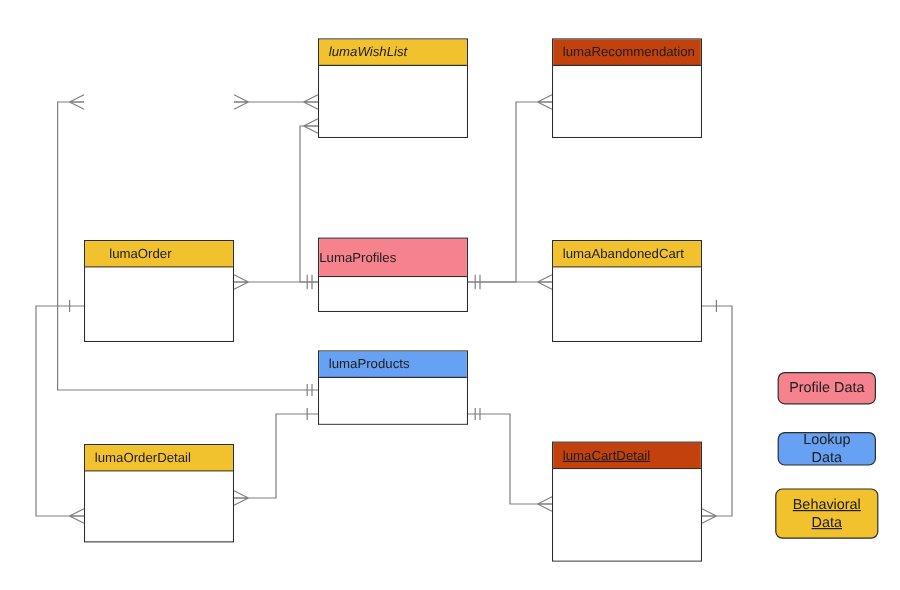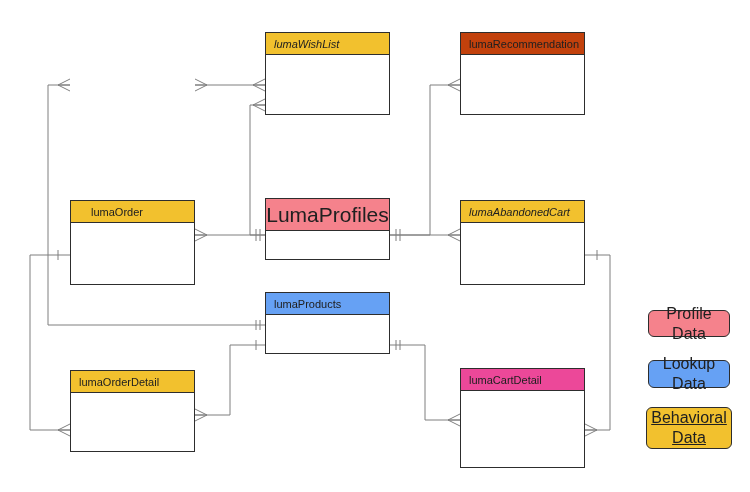--- a/index.html
+++ b/index.html
@@ -36,38 +36,37 @@
     font-size: 11px;
     color: #202020;
     border-bottom: 1px solid #2d2d2d;
     white-space: nowrap;
     overflow: hidden;
     box-sizing: border-box;
   }
   .entity-header.h-lg {
     height: 32px;
     line-height: 32px;
-    font-size: 21px;
-    text-align: center;
+    font-size: 11px;
     padding: 0;
   }
   .entity-body {
     flex: 1;
     background: #ffffff;
   }
   .legend-chip {
     position: absolute;
     border: 1px solid #2d2d2d;
     border-radius: 6px;
     box-sizing: border-box;
     display: flex;
     align-items: center;
     justify-content: center;
     text-align: center;
-    font-size: 16px;
+    font-size: 12px;
     color: #202020;
     padding: 2px 6px;
     line-height: 1.25;
   }
 </style>
 </head>
 <body>
 
 <div class="canvas">
 
@@ -147,36 +146,36 @@
     <div class="entity-header" style="background-color: rgb(242, 193, 46); padding-left: 20px;">lumaOrder</div>
     <div class="entity-body"></div>
   </div>
 
   <div class="entity" style="left:265px;top:198px;width:125px;height:62px;">
     <div class="entity-header h-lg" style="background-color: rgb(245, 130, 140);">LumaProfiles</div>
     <div class="entity-body"></div>
   </div>
 
   <div class="entity" style="left:460px;top:200px;width:125px;height:85px;">
-    <div class="entity-header" style="background-color: rgb(242, 193, 46); font-style: italic;">lumaAbandonedCart</div>
+    <div class="entity-header" style="background-color: rgb(242, 193, 46);">lumaAbandonedCart</div>
     <div class="entity-body"></div>
   </div>
 
   <div class="entity" style="left:265px;top:292px;width:125px;height:62px;">
     <div class="entity-header" style="background-color: rgb(102, 161, 244);">lumaProducts</div>
     <div class="entity-body"></div>
   </div>
 
   <div class="entity" style="left:70px;top:370px;width:125px;height:82px;">
     <div class="entity-header" style="background-color: rgb(242, 193, 46);">lumaOrderDetail</div>
     <div class="entity-body"></div>
   </div>
 
   <div class="entity" style="left:460px;top:368px;width:125px;height:100px;">
-    <div class="entity-header" style="background-color: #ec4899;">lumaCartDetail</div>
+    <div class="entity-header" style="background-color: #c2410c; text-decoration: underline;">lumaCartDetail</div>
     <div class="entity-body"></div>
   </div>
 
   <div class="legend-chip" style="left: 648px; top: 310px; width: 82px; height: 27px; background-color: rgb(245, 130, 140);">Profile Data</div>
 
   <div class="legend-chip" style="left: 648px; top: 360px; width: 82px; height: 28px; background-color: rgb(102, 161, 244);">Lookup Data</div>
 
   <div class="legend-chip" style="left: 646px; top: 407px; width: 86px; height: 42px; background-color: rgb(242, 193, 46); text-decoration: underline;">Behavioral Data</div>
 
 </div>

